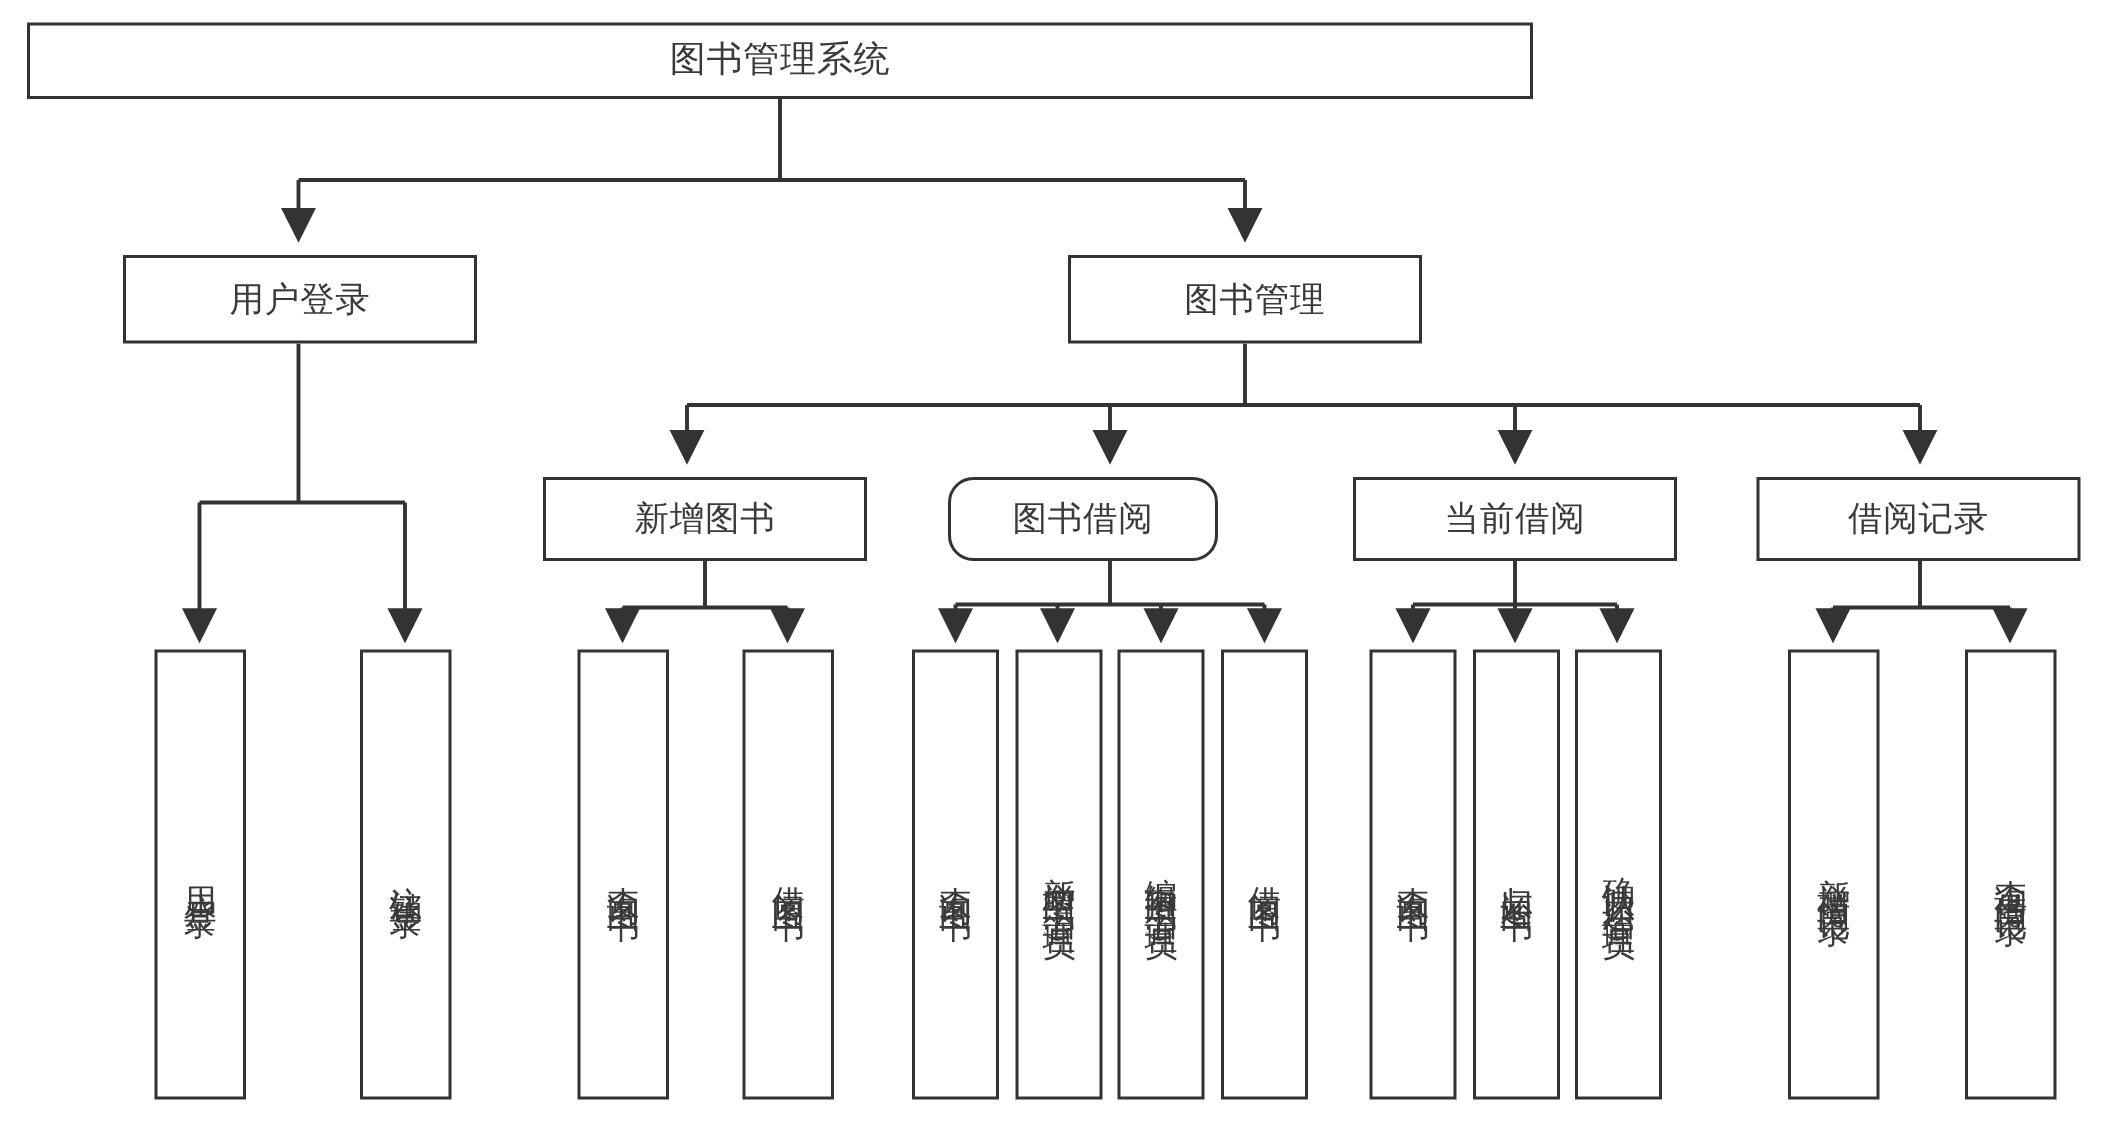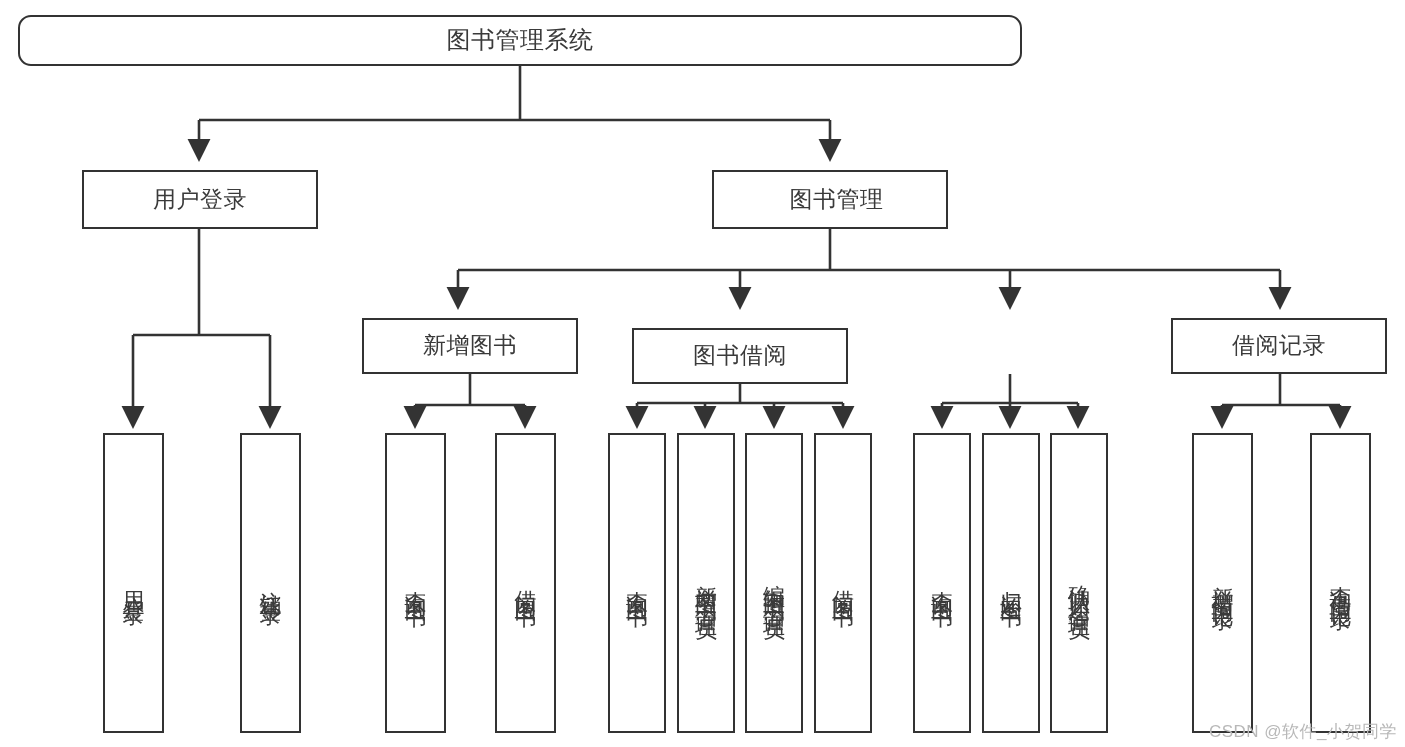--- a/index.html
+++ b/index.html
@@ -136,36 +136,39 @@
       <path d="M1010,403 L1010,425" marker-end="url(#arrowhead)"></path>
       <path d="M1078,403 L1078,425" marker-end="url(#arrowhead)"></path>
 
       <path d="M1280,374 L1280,405"></path>
       <path d="M1222,405 L1340,405"></path>
       <path d="M1222,405 L1222,425" marker-end="url(#arrowhead)"></path>
       <path d="M1340,405 L1340,425" marker-end="url(#arrowhead)"></path>
     </g>
   </svg>
 
-  <div class="node horizontal root" style="left:18px; top:15px; width:1004px; height:51px;border-radius:13px;">
+  <div class="node horizontal root" style="left:18px; top:15px; width:1004px; height:51px;">
     <span class="node-label">图书管理系统</span>
   </div>
 
   <div class="node horizontal" style="left:82px; top:170px; width:236px; height:59px;">
     <span class="node-label">用户登录</span>
   </div>
   <div class="node horizontal" style="left:712px; top:170px; width:236px; height:59px;padding-left:13px;">
     <span class="node-label">图书管理</span>
   </div>
 
   <div class="node horizontal" style="left:362px; top:318px; width:216px; height:56px;">
     <span class="node-label">新增图书</span>
   </div>
-  <div class="node horizontal" style="left:632px; top:328px; width:216px; height:56px;">
+  <div class="node horizontal" style="left:632px; top:318px; width:180px; height:56px;border-radius:17px;">
     <span class="node-label">图书借阅</span>
+  </div>
+  <div class="node horizontal" style="left:902px; top:318px; width:216px; height:56px;">
+    <span class="node-label">当前借阅</span>
   </div>
   <div class="node horizontal" style="left:1171px; top:318px; width:216px; height:56px;">
     <span class="node-label">借阅记录</span>
   </div>
 
   <div class="node leaf" style="left:103px; top:433px; width:61px; height:300px;">
     <span class="node-label">用户登录</span>
   </div>
   <div class="node leaf" style="left:240px; top:433px; width:61px; height:300px;">
     <span class="node-label">注销登录</span>
@@ -201,15 +204,14 @@
     <span class="node-label">确认归还（管理员）</span>
   </div>
 
   <div class="node leaf" style="left:1192px; top:433px; width:61px; height:300px;">
     <span class="node-label">新增借阅记录</span>
   </div>
   <div class="node leaf" style="left:1310px; top:433px; width:61px; height:300px;">
     <span class="node-label">查询借阅记录</span>
   </div>
 
-  <div id="watermark">CSDN @软件_小贺同学</div>
 
 </div>
 
 </body></html>

